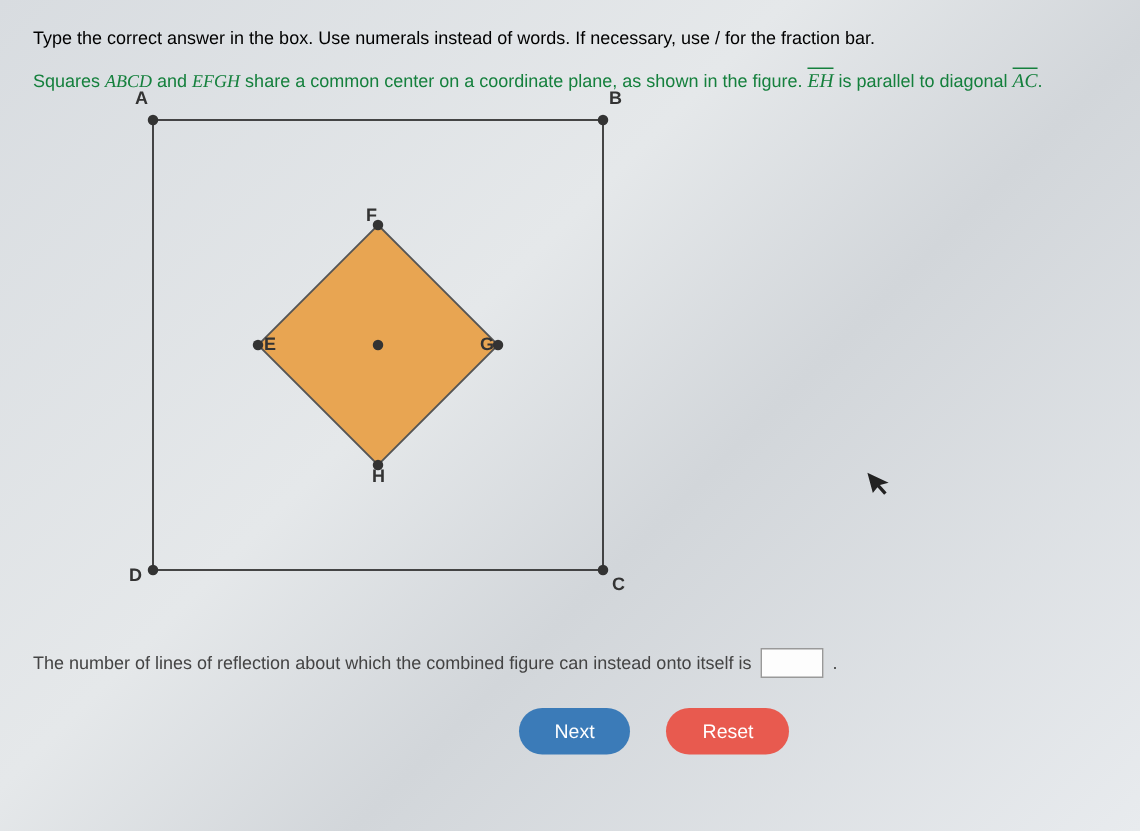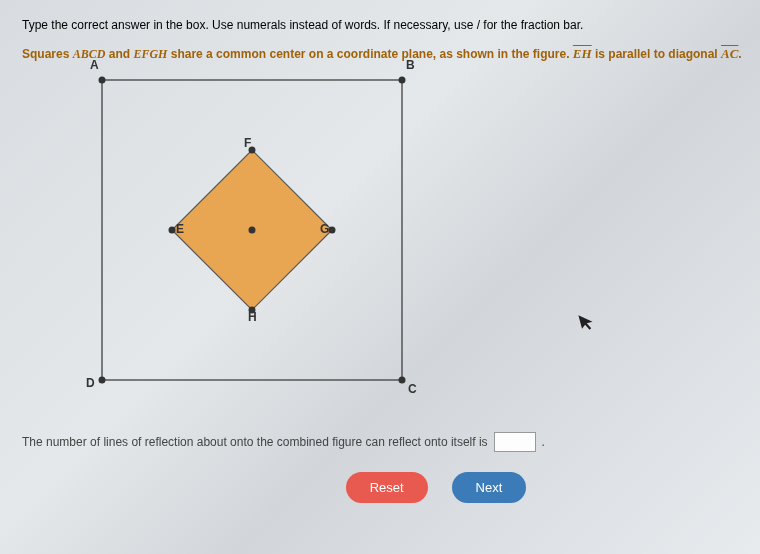--- a/index.html
+++ b/index.html
@@ -13,23 +13,22 @@
   padding: 18px 10px 10px 22px;
   color: #333;
 }
 .instruction {
   font-size: 12px;
   color: #000000;
   margin-bottom: 14px;
 }
 .problem-text {
   font-size: 12px;
-  color: #a16207;
+  color: #15803d;
   margin-bottom: 8px;
-  font-weight: bold;
 }
 .seg-label {
   font-style: italic;
   font-family: 'Times New Roman', serif;
   position: relative;
   display: inline-block;
 }
 .overline {
   text-decoration: overline;
   font-style: italic;
@@ -125,27 +124,27 @@
   <div class="vertex-label" style="left:314px; top:-12px;">B</div>
   <div class="vertex-label" style="left:316px; top:312px;">C</div>
   <div class="vertex-label" style="left:-6px; top:306px;">D</div>
   <div class="vertex-label" style="left:152px; top:66px;">F</div>
   <div class="vertex-label" style="left:228px; top:152px;">G</div>
   <div class="vertex-label" style="left:156px; top:240px;">H</div>
   <div class="vertex-label" style="left:84px; top:152px;">E</div>
 </div>
 
 <div class="answer-line">
-  <span>The number of lines of reflection about onto the combined figure can reflect onto itself is</span>
+  <span>The number of lines of reflection about which the combined figure can instead onto itself is</span>
   <input type="text" class="answer-input" value="" style="">
   <span>.</span>
 </div>
 
 <div class="buttons">
+  <button class="btn btn-next">Next</button>
   <button class="btn btn-reset">Reset</button>
-  <button class="btn btn-next">Next</button>
 </div>
 
 <div class="cursor-arrow">
   <svg width="16" height="20" viewBox="0 0 16 20">
       <path d="M1 1 L1 15 L5 12 L8 18 L10 17 L7 11 L13 11 Z" fill="#222"></path>
     </svg>
 </div>
 
 </body></html>

